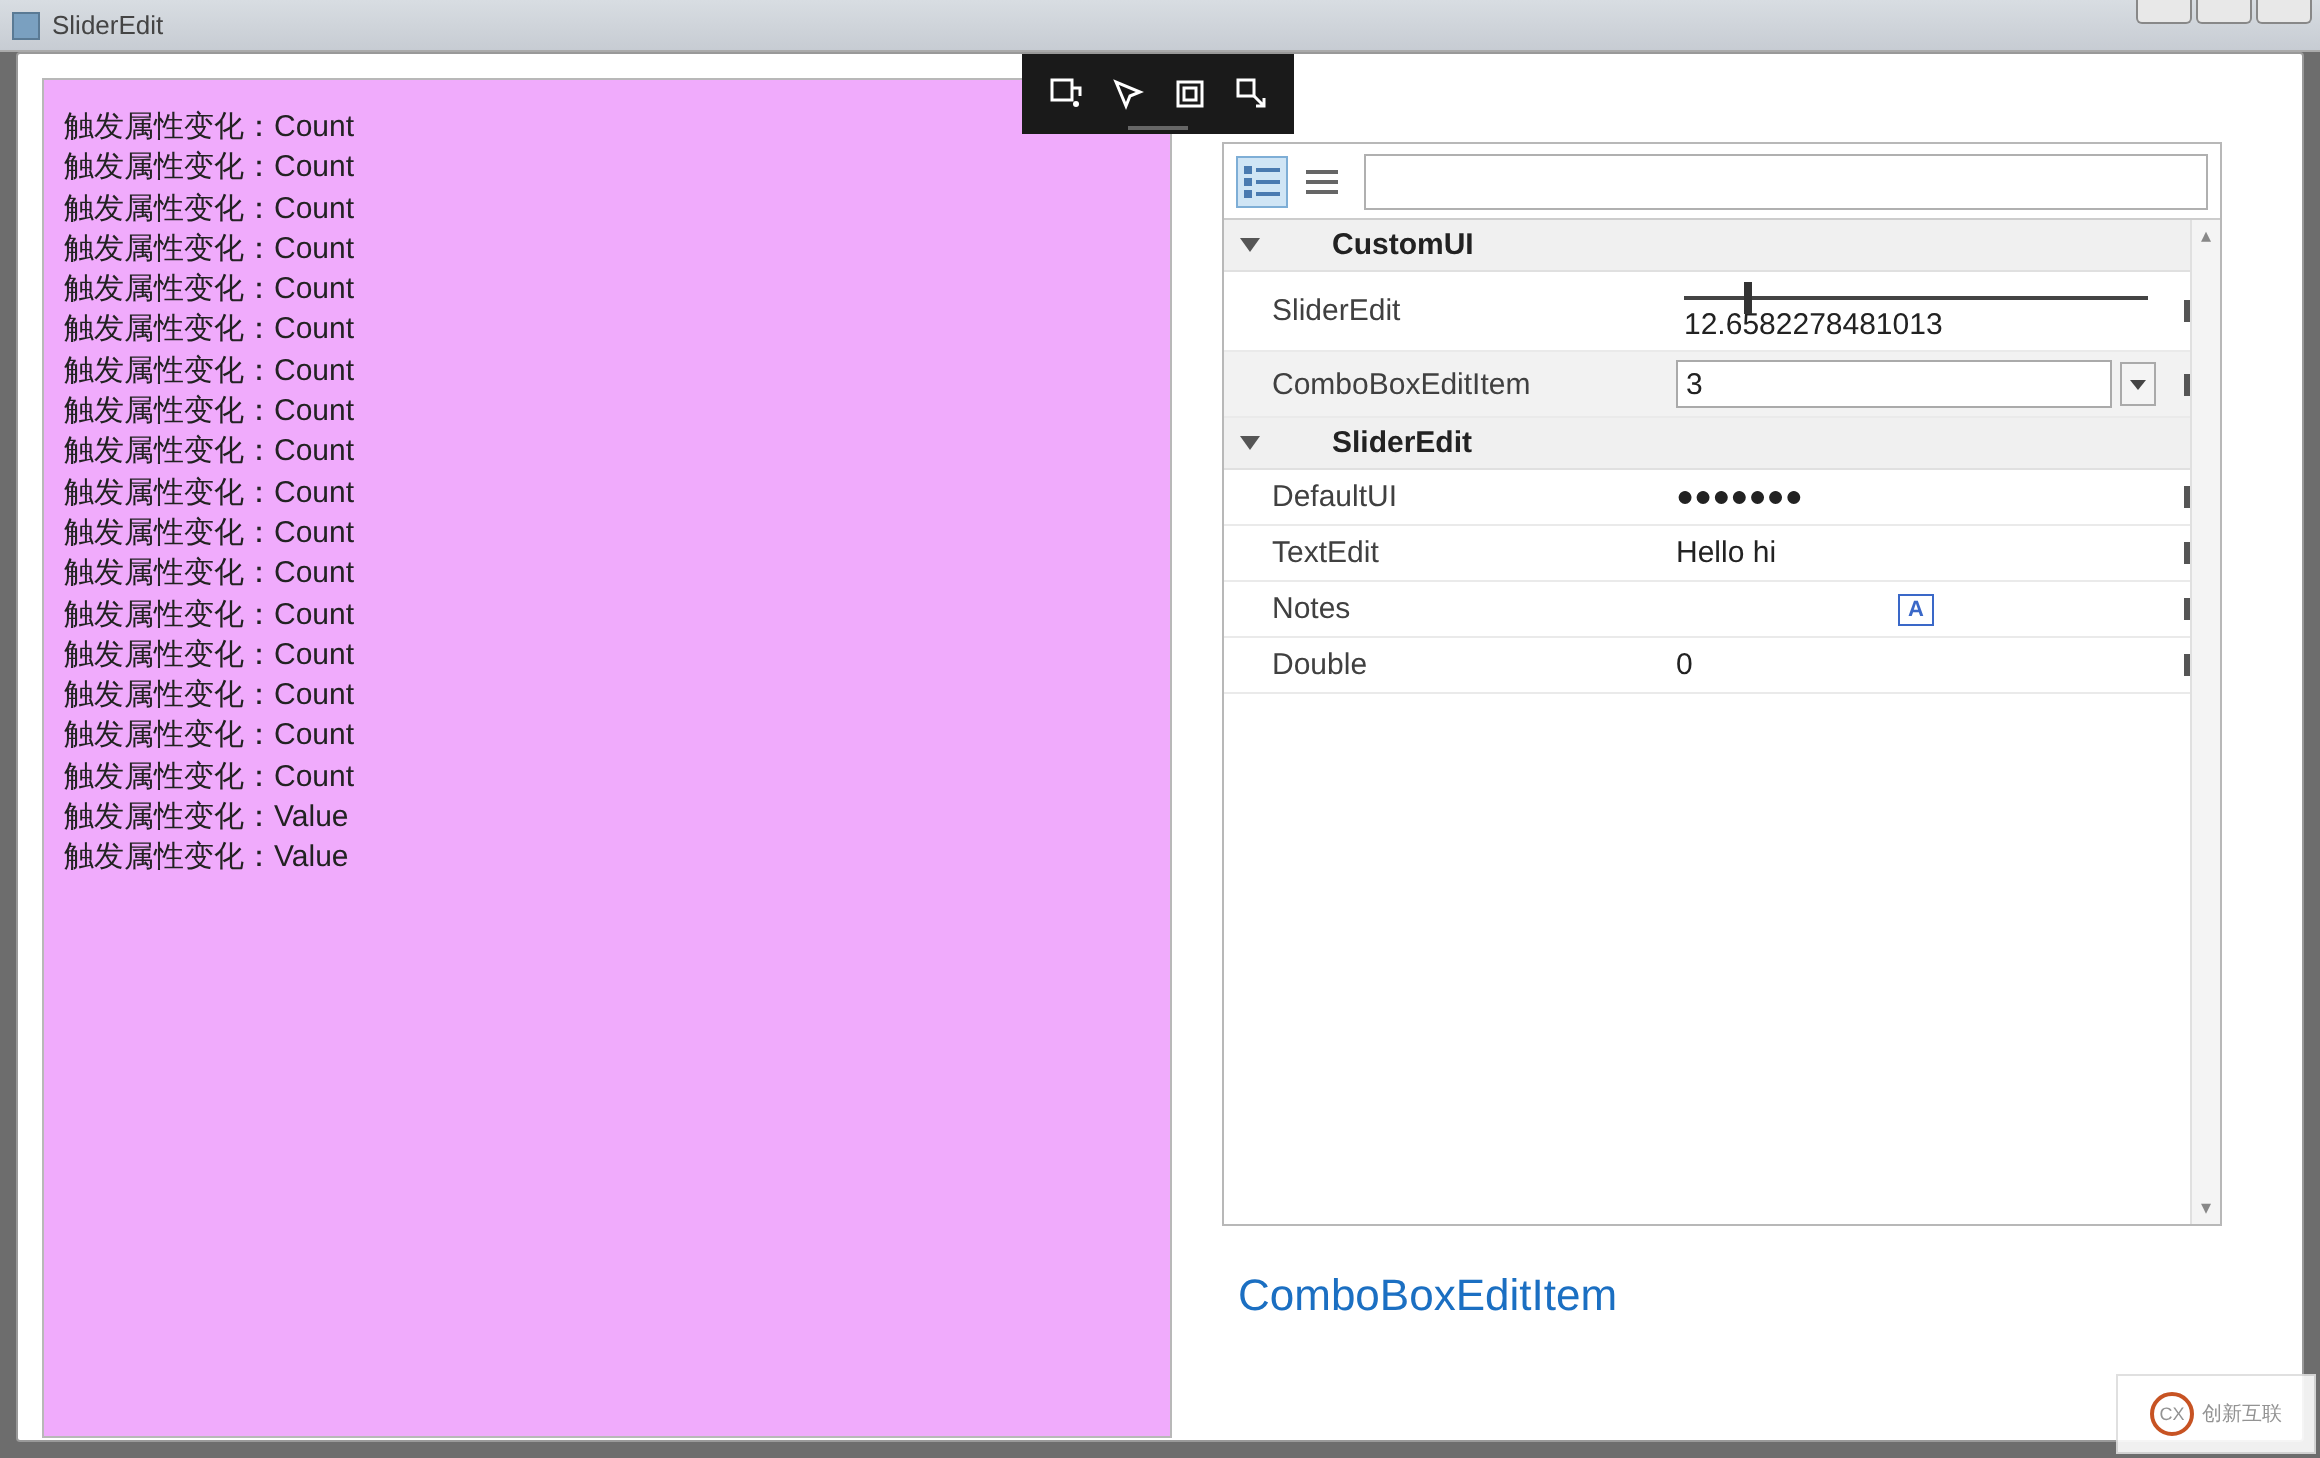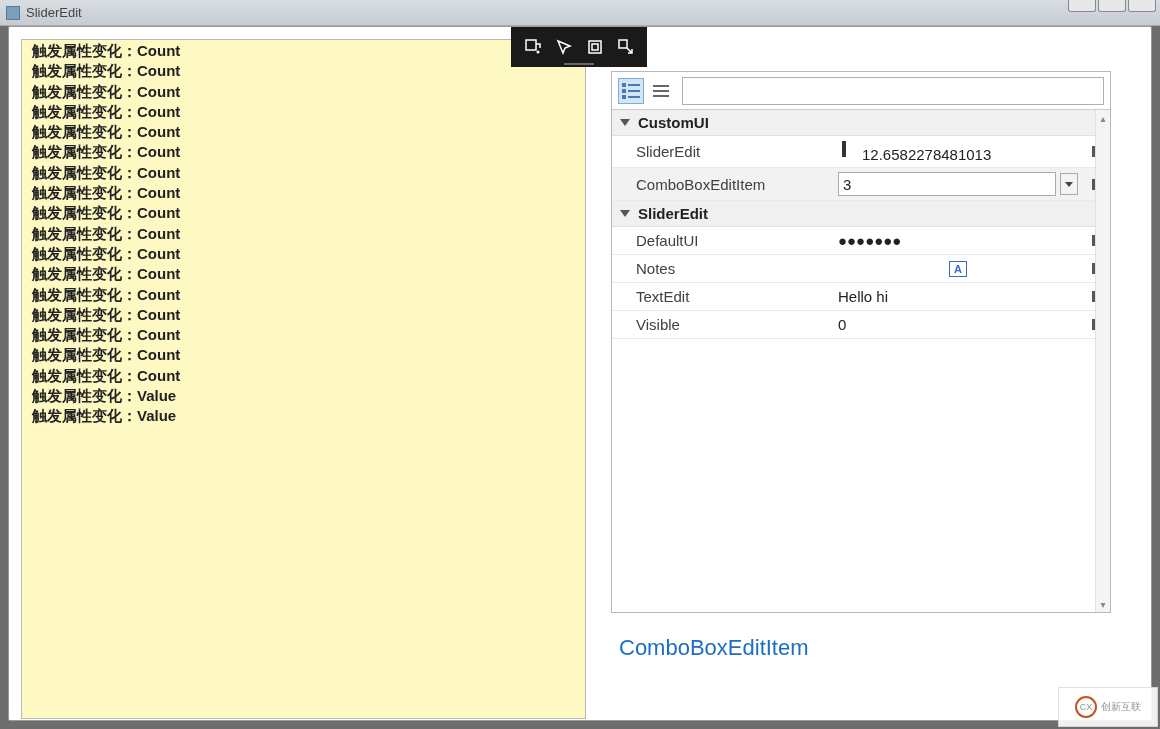--- a/index.html
+++ b/index.html
@@ -49,24 +49,23 @@
     top: 26px; left: 8px; right: 8px; bottom: 8px;
     background: #fff;
     border: 1px solid #999;
     border-radius: 2px;
   }
   .left-panel {
     position: absolute;
     top: 12px; left: 12px;
     width: 565px; height: 680px;
     border: 1px solid #b8b8b8;
-    background: #fef9c3;
-    padding: 1px 10px;
+    background: #f0abfc;
+    padding: 14px 10px;
     overflow: hidden;
-    font-weight: bold;
   }
   .log-line {
     font-size: 15px;
     line-height: 20.3px;
     color: #222;
     white-space: nowrap;
   }
   .right-panel {
     position: absolute;
     top: 44px; left: 602px;
@@ -127,20 +126,21 @@
     font-size: 15px;
   }
   .group-header {
     background: #f0f0f0;
     padding: 4px 6px;
     font-weight: 600;
     color: #222;
     display: flex;
     align-items: center;
     border-bottom: 1px solid #e0e0e0;
+    gap: 28px;
   }
   .group-header .tri {
     display: inline-block;
     width: 0; height: 0;
     border-left: 5px solid transparent;
     border-right: 5px solid transparent;
     border-top: 7px solid #555;
     margin-right: 8px;
     margin-left: 2px;
   }
@@ -174,24 +174,23 @@
   }
   .marker-box {
     width: 11px; height: 11px;
     background: #555;
   }
   .marker-box.empty {
     background: #fff;
     border: 1px solid #888;
   }
   .slider-cell {
-    flex-direction: row;
+    flex-direction: column;
     align-items: stretch;
     padding: 8px 6px 4px;
-    gap: 12px;
   }
   .slider-track {
     height: 2px; background: #444;
     position: relative;
     margin: 4px 4px 2px;
   }
   .slider-thumb {
     position: absolute;
     top: -7px;
     width: 4px; height: 16px;
@@ -443,37 +442,37 @@
           <span>SliderEdit</span>
         </div>
         <div class="prop-row">
           <div class="prop-label">DefaultUI</div>
           <div class="prop-value">●●●●●●●</div>
           <div class="prop-marker">
             <div class="marker-box"></div>
           </div>
         </div>
         <div class="prop-row">
+          <div class="prop-label">TextEdit</div>
+          <div class="prop-value">Hello hi</div>
+          <div class="prop-marker">
+            <div class="marker-box"></div>
+          </div>
+        </div>
+        <div class="prop-row">
           <div class="prop-label">Notes</div>
           <div class="prop-value" style="justify-content: center;">
             <div class="notes-icon"></div>
           </div>
           <div class="prop-marker">
             <div class="marker-box"></div>
           </div>
         </div>
         <div class="prop-row">
-          <div class="prop-label">TextEdit</div>
-          <div class="prop-value">Hello hi</div>
-          <div class="prop-marker">
-            <div class="marker-box"></div>
-          </div>
-        </div>
-        <div class="prop-row">
-          <div class="prop-label">Visible</div>
+          <div class="prop-label">Double</div>
           <div class="prop-value">0</div>
           <div class="prop-marker">
             <div class="marker-box"></div>
           </div>
         </div>
         <div class="scroll-track">
         <div class="scroll-arrow up">▴</div>
         <div class="scroll-arrow down">▾</div>
       </div>
     </div>

